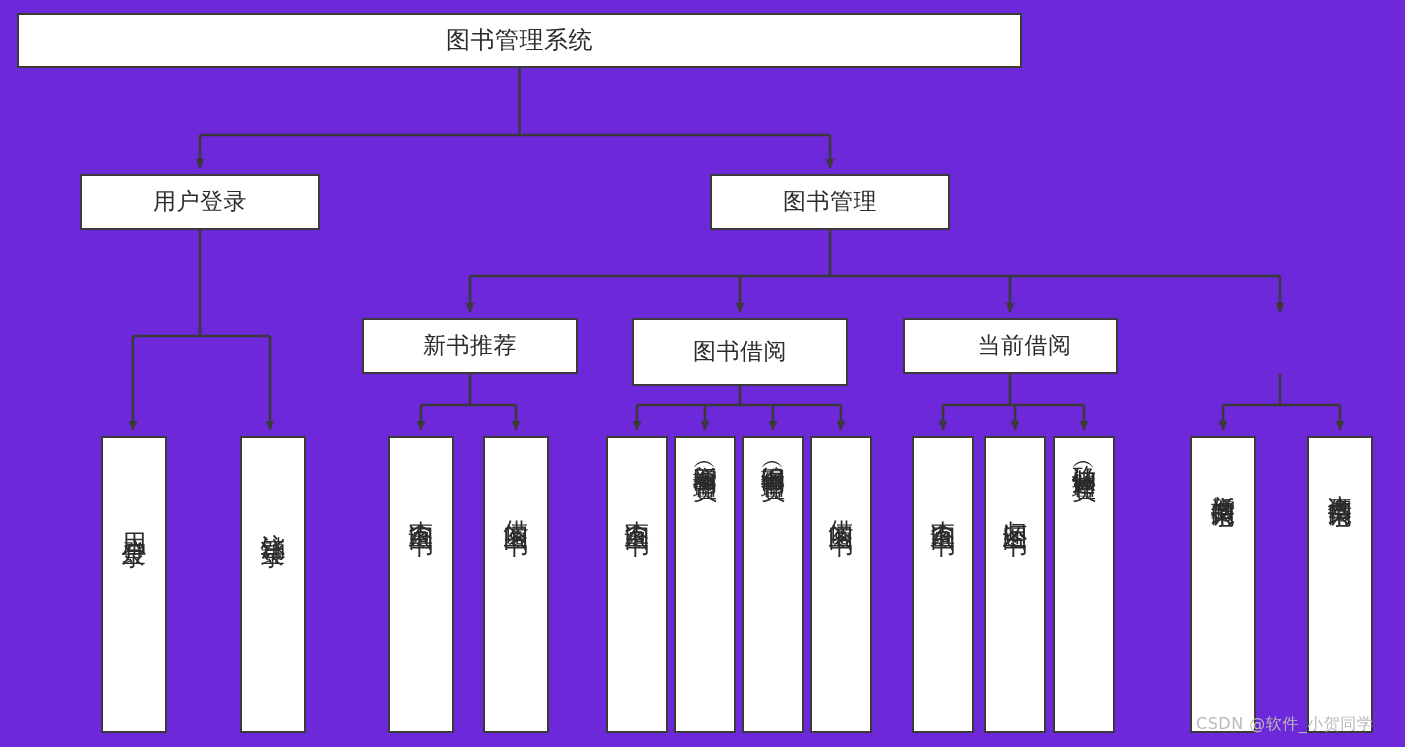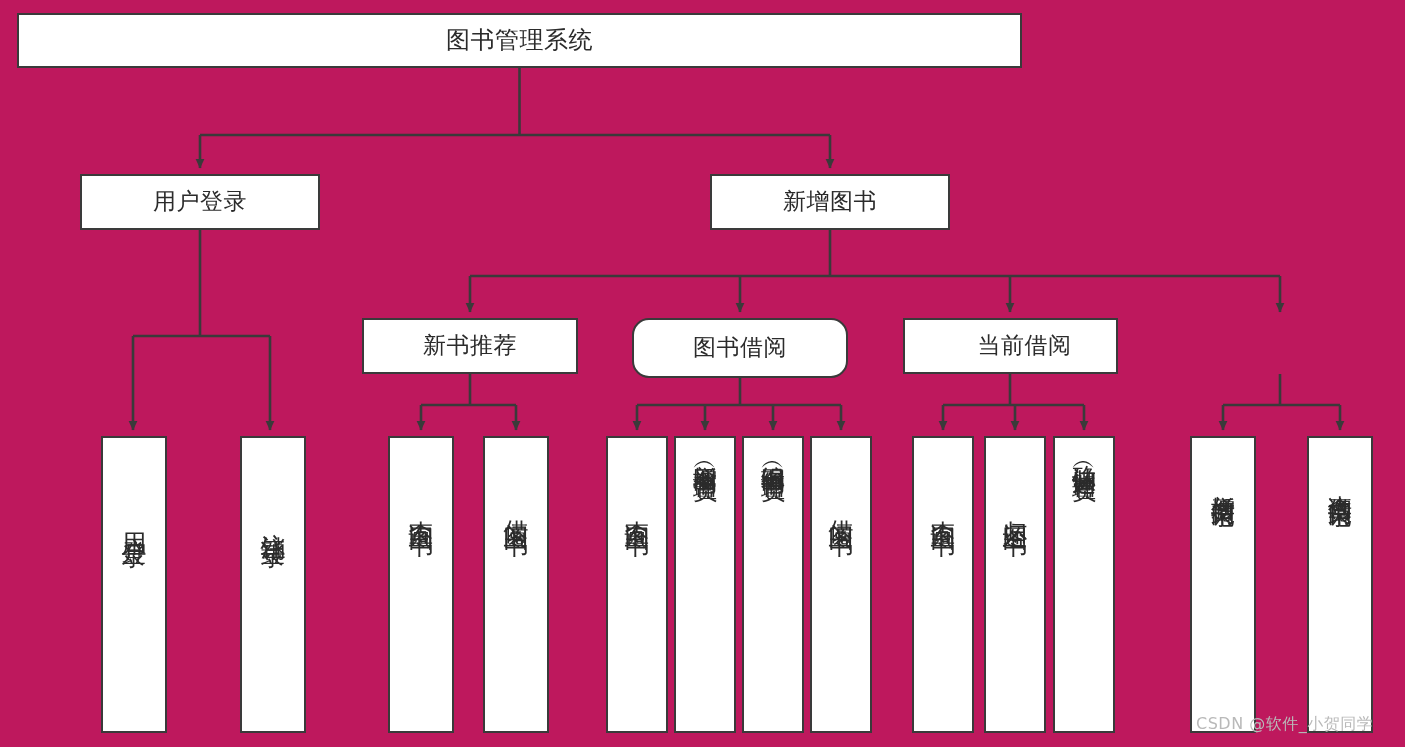--- a/index.html
+++ b/index.html
@@ -7,21 +7,21 @@
     padding: 0;
     background: #ffffff;
   }
   body {
     font-family: "DejaVu Sans", "Liberation Sans", sans-serif;
   }
   #canvas {
     position: relative;
     width: 1405px;
     height: 747px;
-    background: #be185d;
+    background: #6d28d9;
     overflow: hidden;
   }
   #edges {
     position: absolute;
     left: 0;
     top: 0;
     width: 1405px;
     height: 747px;
     pointer-events: none;
   }
@@ -133,27 +133,27 @@
   </svg>
 
   <div class="node horiz root" style="left:17px; top:13px; width:1005px; height:55px;">
     <span class="label">图书管理系统</span>
   </div>
 
   <div class="node horiz" style="left:80px; top:174px; width:240px; height:56px;">
     <span class="label">用户登录</span>
   </div>
   <div class="node horiz" style="left:710px; top:174px; width:240px; height:56px;">
-    <span class="label">新增图书</span>
+    <span class="label">图书管理</span>
   </div>
 
   <div class="node horiz" style="left:362px; top:318px; width:216px; height:56px;">
     <span class="label">新书推荐</span>
   </div>
-  <div class="node horiz" style="left:632px; top:318px; width:216px; height:60px;border-radius:17px;">
+  <div class="node horiz" style="left:632px; top:318px; width:216px; height:68px;">
     <span class="label">图书借阅</span>
   </div>
   <div class="node horiz" style="left:903px; top:318px; width:215px; height:56px;padding-left:28px;">
     <span class="label">当前借阅</span>
   </div>
 
   <div class="node vert" style="left:101px; top:436px; width:66px; height:297px; padding-top:75px;">
     <span class="label">用户登录</span>
   </div>
   <div class="node vert" style="left:240px; top:436px; width:66px; height:297px; padding-top:75px;">

